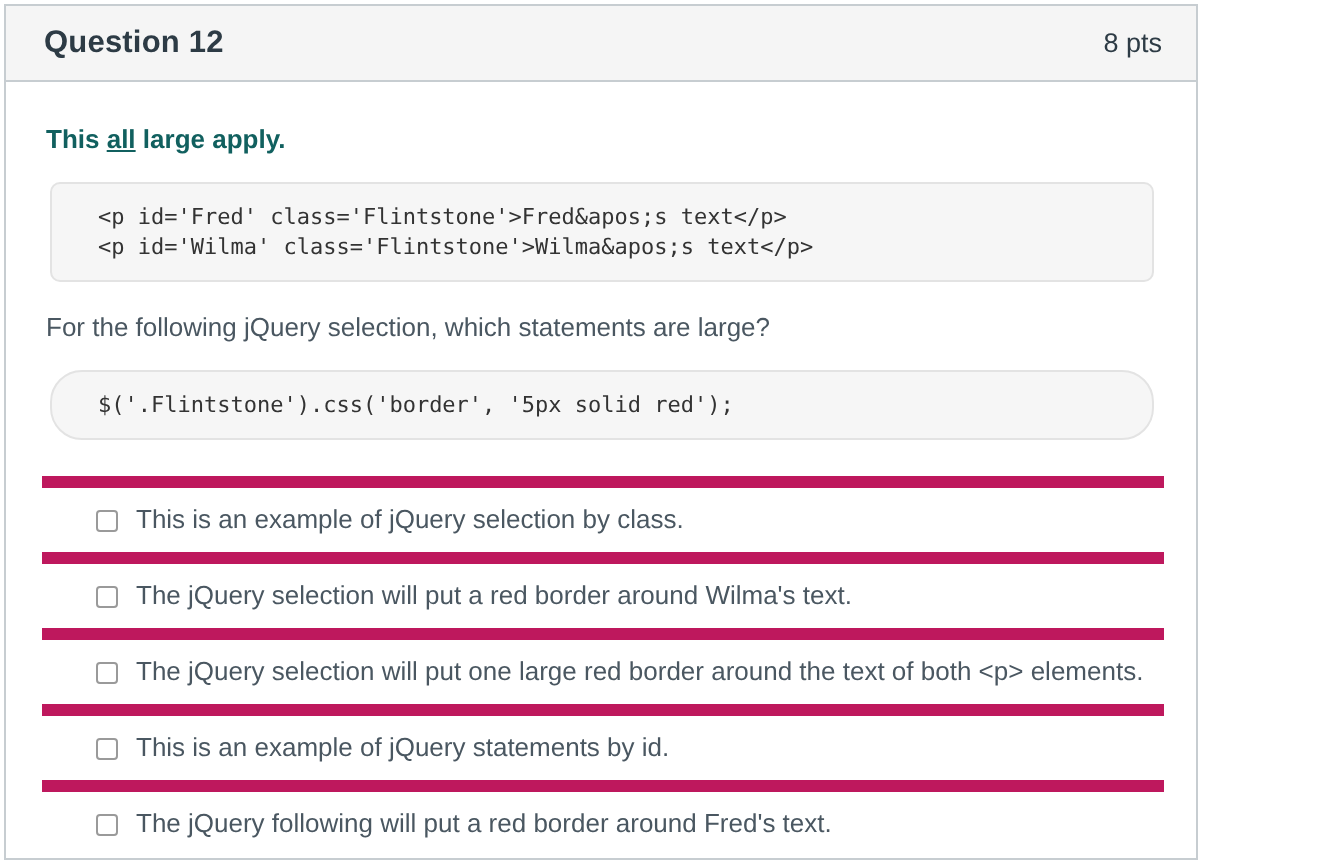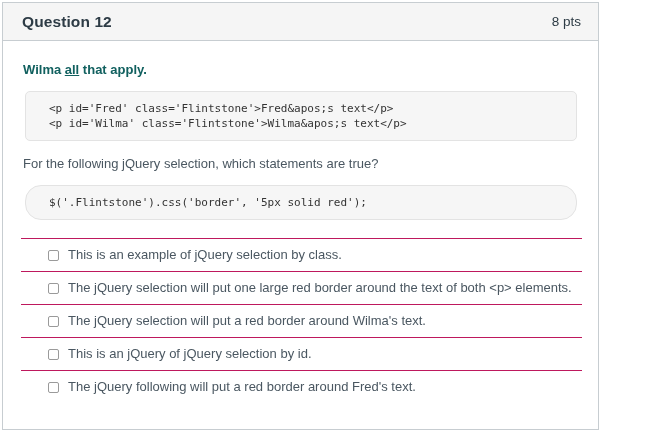--- a/index.html
+++ b/index.html
@@ -88,21 +88,21 @@
   }
 
   
   .options-list {
     margin-top: 18px;
   }
   .option-row {
     display: flex;
     align-items: center;
     padding: 8px 0 8px 27px;
-    border-top: 1px solid #be185d;
+    border-top: 6px solid #be185d;
     margin: 0 16px 0 18px;
     min-height: 16px;
   }
   .option-checkbox {
     flex: 0 0 auto;
     width: 11px;
     height: 11px;
     box-sizing: border-box;
     border: 1px solid #9a9a9a;
     border-radius: 2px;
@@ -120,45 +120,45 @@
 
 <div class="question-container">
 
   <div class="question-header">
     <span class="question-title">Question 12</span>
     <span class="question-points">8 pts</span>
   </div>
 
   <div class="question-body">
 
-    <div class="check-all"><span>Wilma </span><u>all</u><span> that apply.</span></div>
+    <div class="check-all"><span>This </span><u>all</u><span> large apply.</span></div>
 
     <div class="code-block">&lt;p id='Fred' class='Flintstone'&gt;Fred&amp;apos;s text&lt;/p&gt;
 &lt;p id='Wilma' class='Flintstone'&gt;Wilma&amp;apos;s text&lt;/p&gt;</div>
 
-    <div class="prompt-text">For the following jQuery selection, which statements are true?</div>
+    <div class="prompt-text">For the following jQuery selection, which statements are large?</div>
 
     <div class="code-block single">$('.Flintstone').css('border', '5px solid red');</div>
 
     <div class="options-list">
       <div class="option-row">
         <span class="option-checkbox"></span>
         <span class="option-label">This is an example of jQuery selection by class.</span>
       </div>
       <div class="option-row">
         <span class="option-checkbox"></span>
+        <span class="option-label">The jQuery selection will put a red border around Wilma's text.</span>
+      </div>
+      <div class="option-row">
+        <span class="option-checkbox"></span>
         <span class="option-label">The jQuery selection will put one large red border around the text of both &lt;p&gt; elements.</span>
       </div>
       <div class="option-row">
         <span class="option-checkbox"></span>
-        <span class="option-label">The jQuery selection will put a red border around Wilma's text.</span>
-      </div>
-      <div class="option-row">
-        <span class="option-checkbox"></span>
-        <span class="option-label">This is an jQuery of jQuery selection by id.</span>
+        <span class="option-label">This is an example of jQuery statements by id.</span>
       </div>
       <div class="option-row">
         <span class="option-checkbox"></span>
         <span class="option-label">The jQuery following will put a red border around Fred's text.</span>
       </div>
     </div>
 
   </div>
 </div>
 

